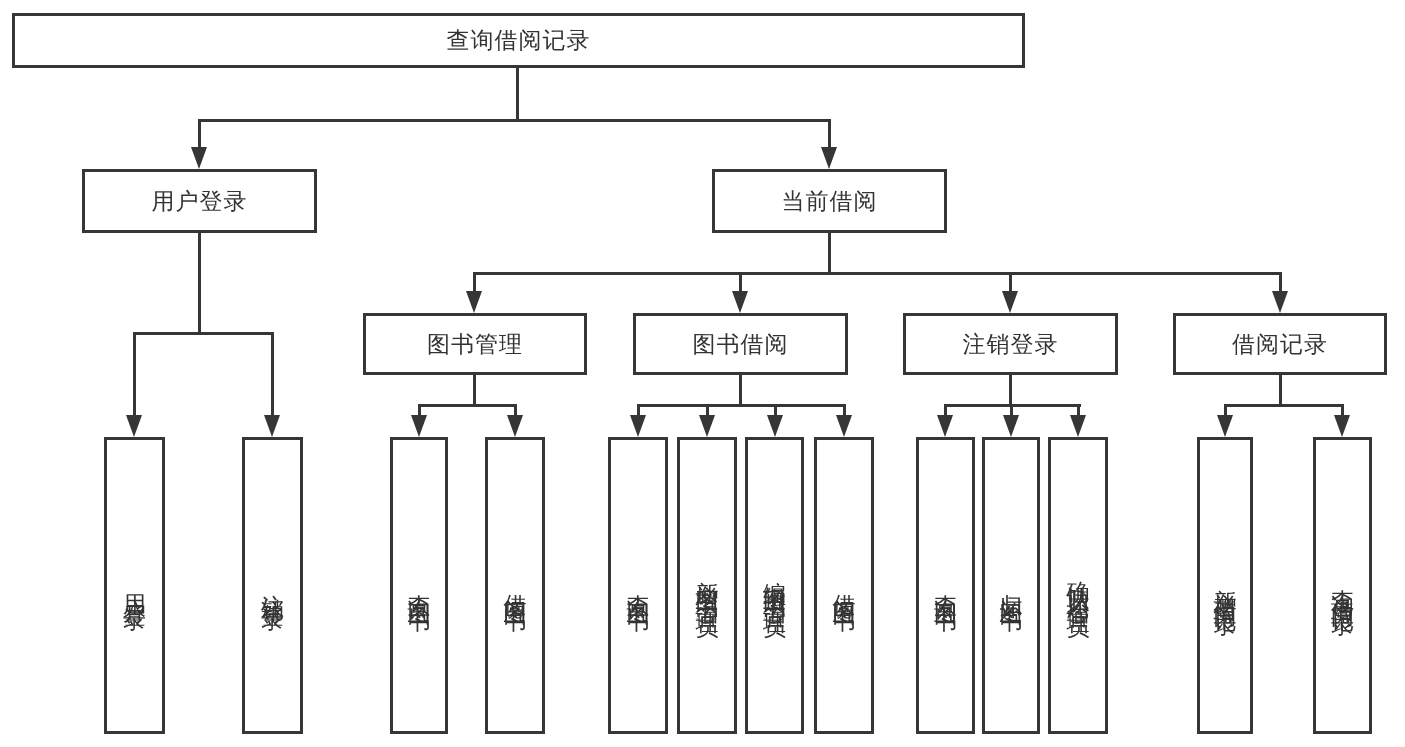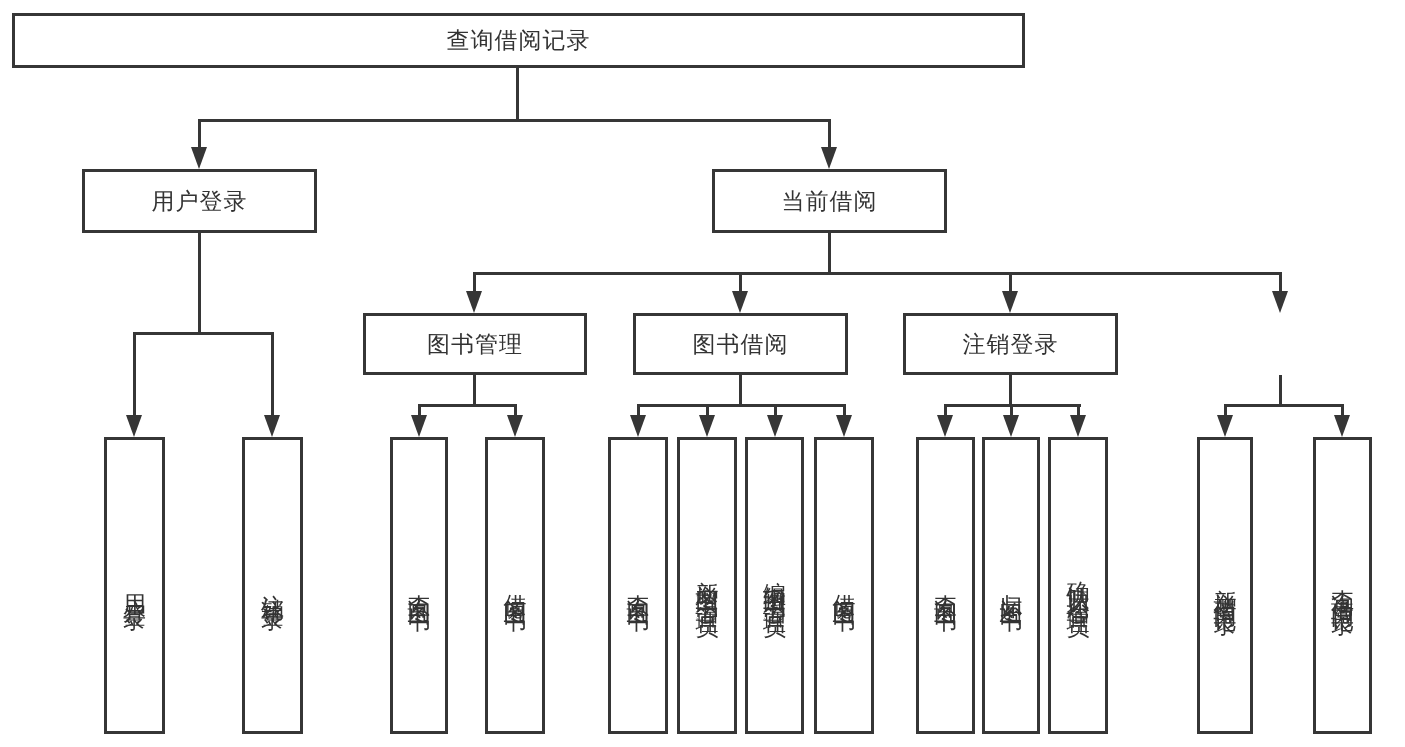--- a/index.html
+++ b/index.html
@@ -99,20 +99,23 @@
 
   <div class="node" style="left:363px;top:313px;width:224px;height:62px;">
     <span>图书管理</span>
   </div>
   <div class="node" style="left:633px;top:313px;width:215px;height:62px;">
     <span>图书借阅</span>
   </div>
   <div class="node" style="left:903px;top:313px;width:215px;height:62px;">
     <span>注销登录</span>
   </div>
+  <div class="node" style="left:1173px;top:313px;width:214px;height:62px;">
+    <span>借阅记录</span>
+  </div>
 
   <div class="vline" style="left:473px;top:375px;height:32px;"></div>
   <div class="hline" style="left:418px;top:404px;width:99px;"></div>
   <div class="vline" style="left:418px;top:404px;height:15px;"></div>
   <div class="arrow" style="left:411px;top:415px;"></div>
   <div class="vline" style="left:514px;top:404px;height:15px;"></div>
   <div class="arrow" style="left:507px;top:415px;"></div>
 
   <div class="vline" style="left:739px;top:375px;height:32px;"></div>
   <div class="hline" style="left:637px;top:404px;width:209px;"></div>

